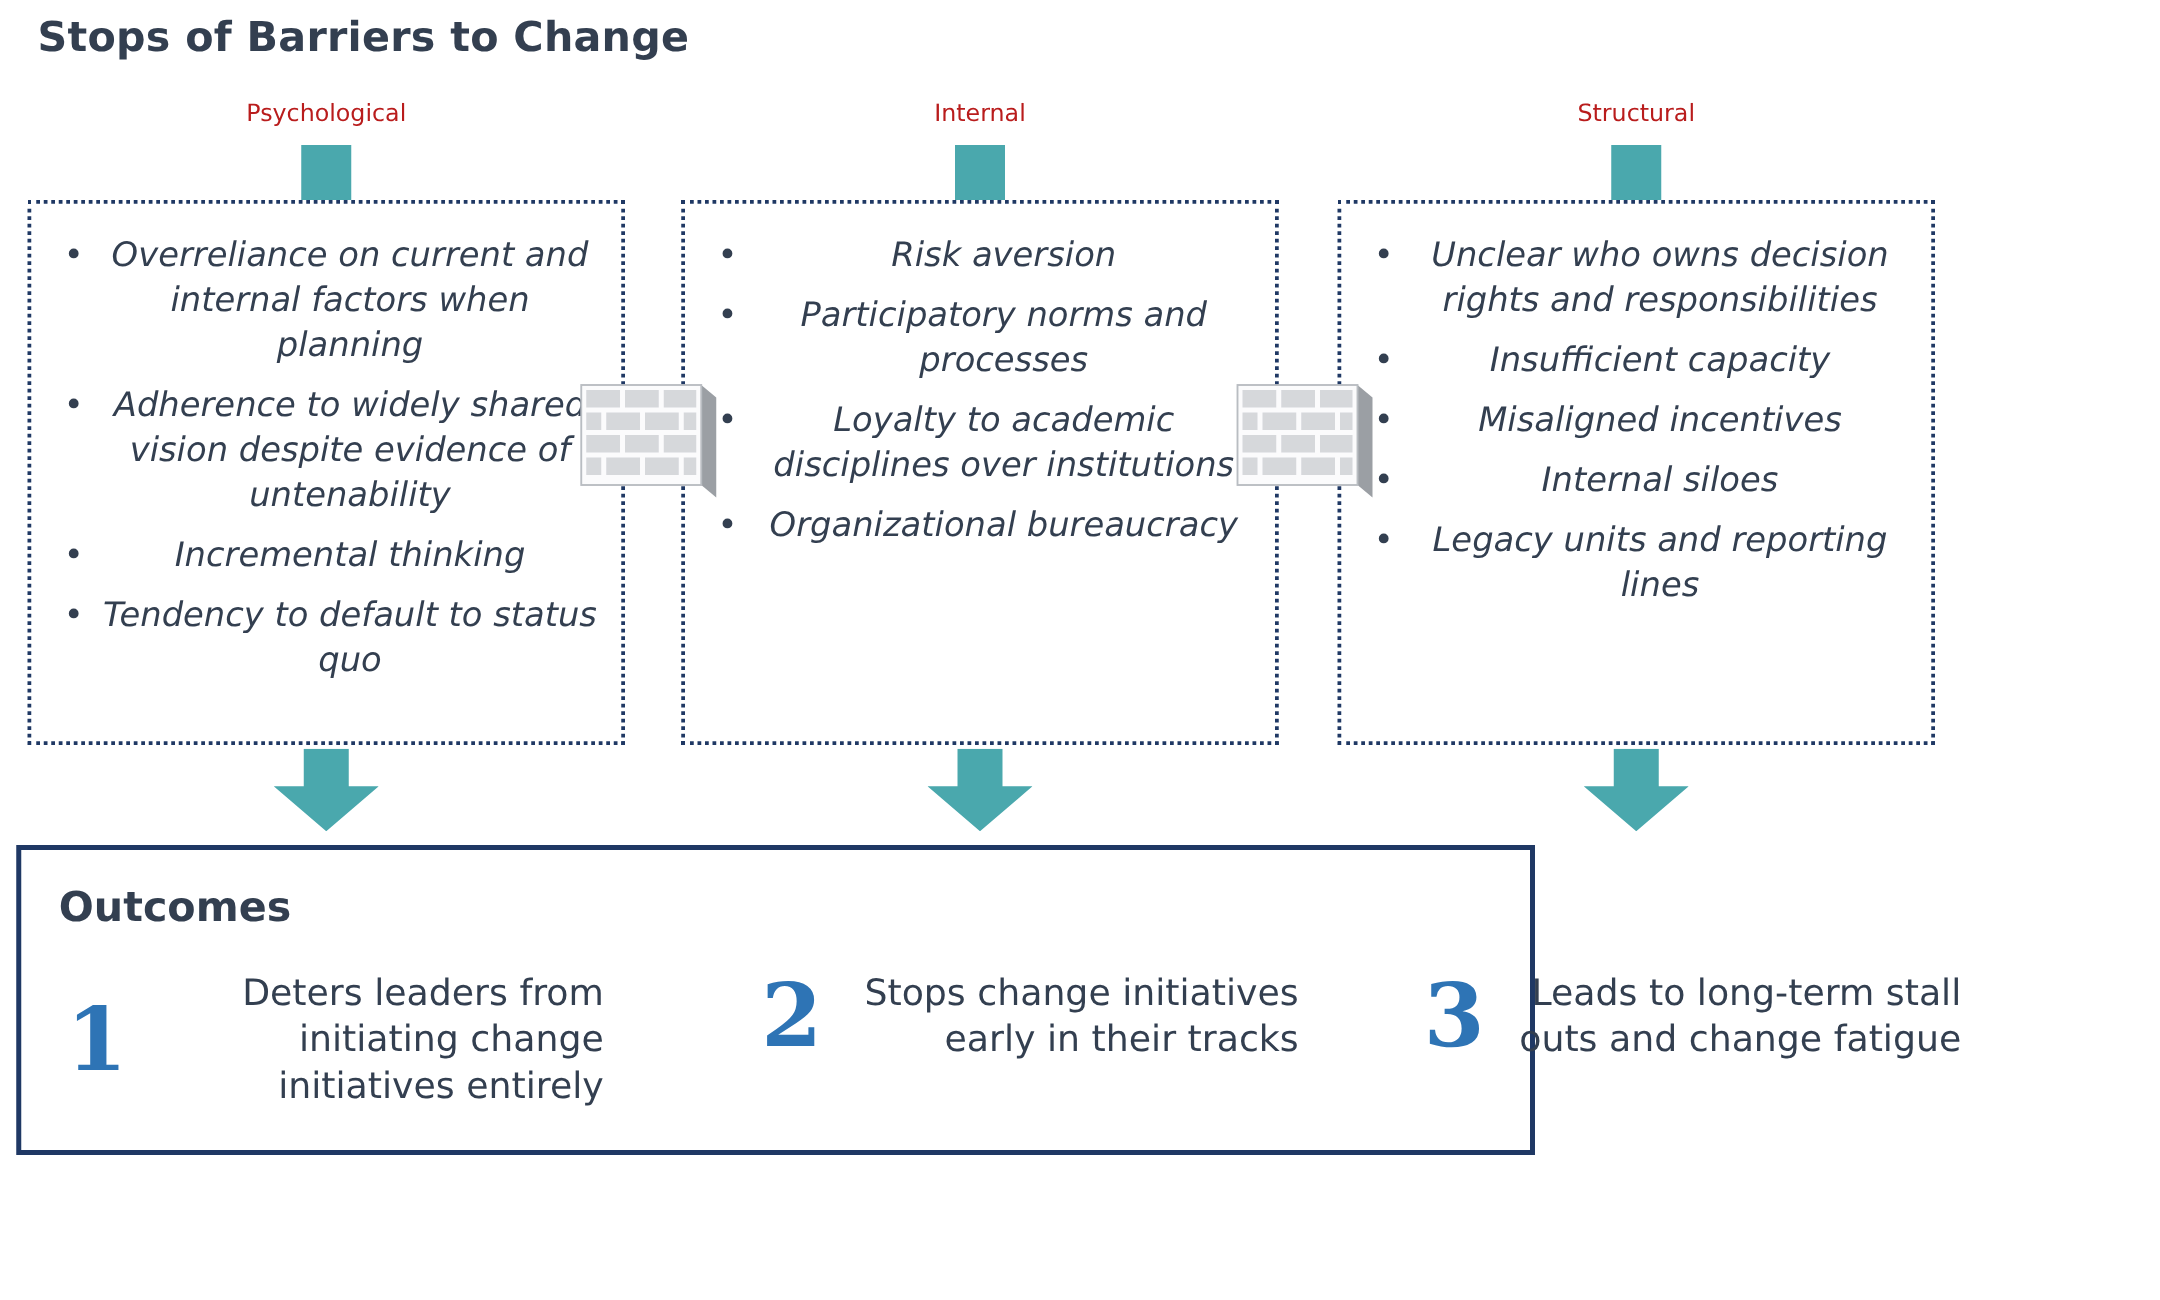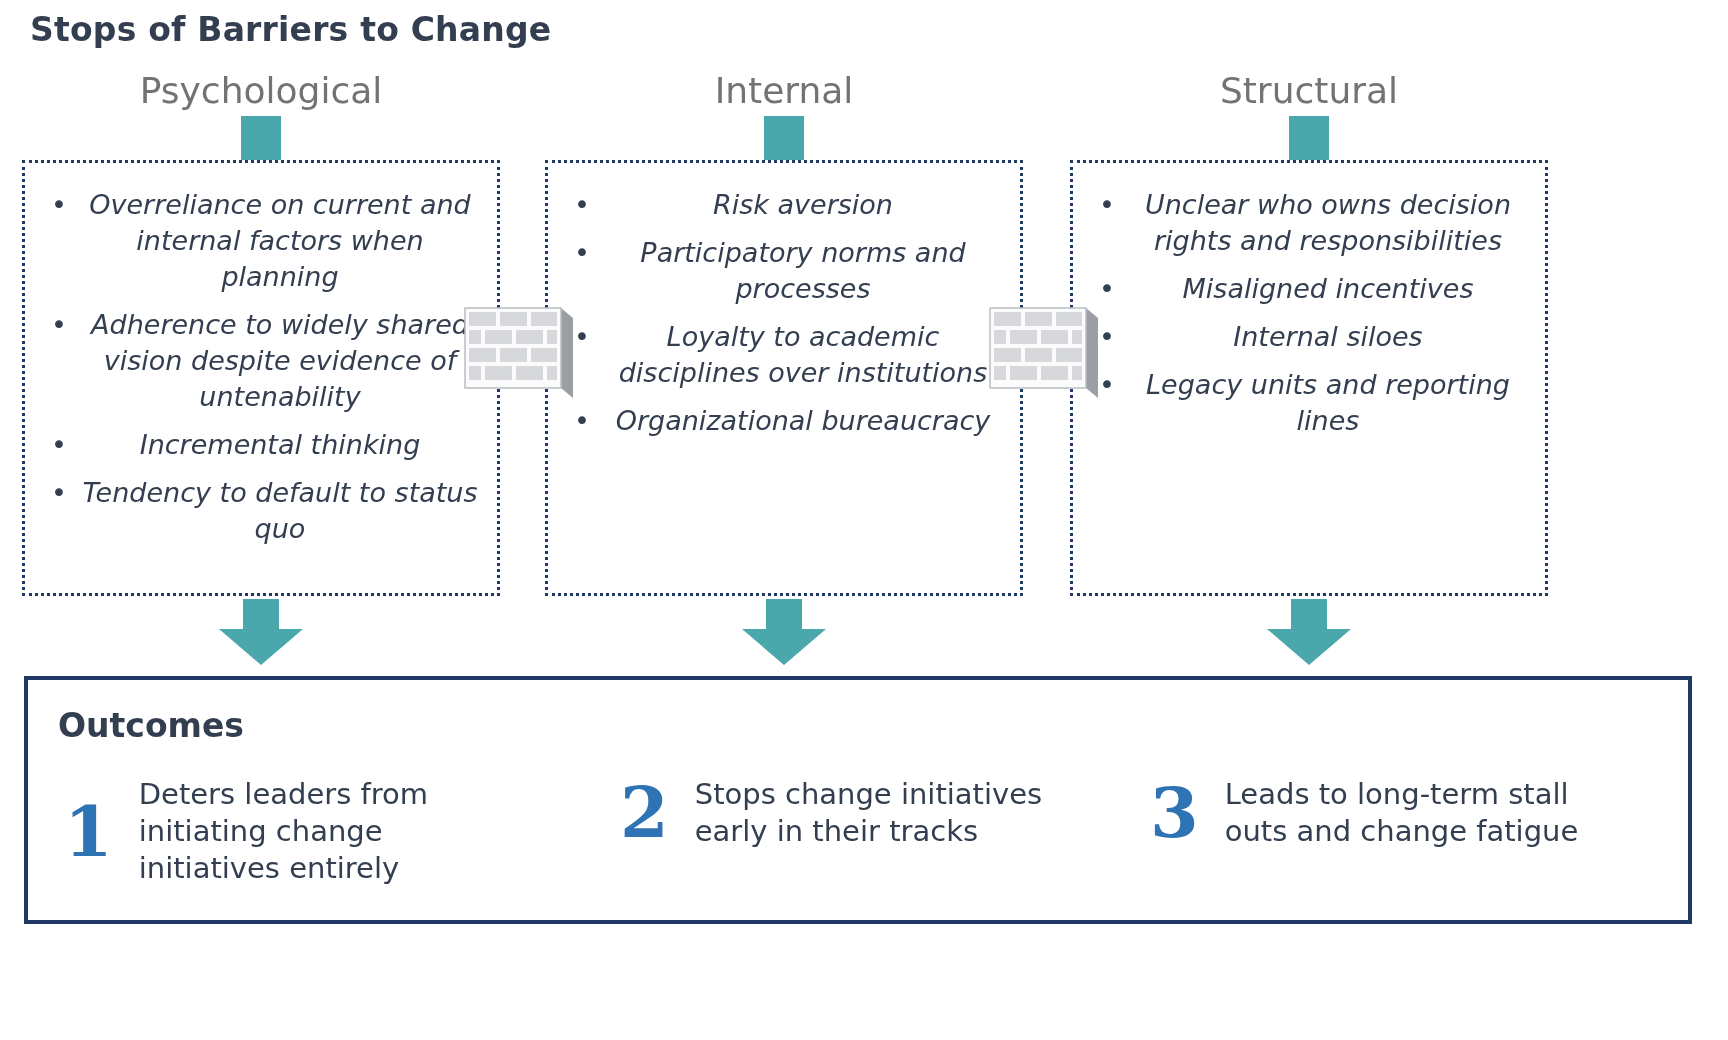--- a/index.html
+++ b/index.html
@@ -25,22 +25,22 @@
     top: 74px;
     width: 478px;
     display: flex;
     flex-direction: column;
     align-items: center;
   }
   .col-1 { left: 22px; }
   .col-2 { left: 545px; }
   .col-3 { left: 1070px; }
   .col-header {
-    font-size: 36px;
-    color: #737373;
+    font-size: 19px;
+    color: #b91c1c;
     line-height: 34px;
   }
   .stub {
     width: 40px;
     height: 44px;
     background: #4AA8AD;
     margin-top: 8px;
   }
   .barrier-box {
     width: 100%;
@@ -74,27 +74,28 @@
   .down-arrow { margin-top: 3px; }
   .brick-wall {
     position: absolute;
     z-index: 5;
     top: 306px;
   }
   .wall-1 { left: 463px; }
   .wall-2 { left: 988px; }
   .outcomes {
     position: absolute;
-    left: 24px;
+    left: 13px;
     top: 676px;
-    width: 1668px;
+    width: 1215px;
     height: 248px;
     box-sizing: border-box;
     border: 4px solid #1F3864;
     background: #ffffff;
+    text-align: right;
   }
   .outcomes-heading {
     position: absolute;
     left: 30px;
     top: 26px;
     font-size: 33px;
     font-weight: bold;
     color: #333F50;
   }
   .outcome-item {
@@ -163,20 +164,21 @@
         </svg>
     </div>
   </div>
 
   <div class="col col-3">
     <div class="col-header">Structural</div>
     <div class="stub"></div>
     <div class="barrier-box">
       <ul>
         <li>Unclear who owns decision rights and responsibilities</li>
+        <li>Insufficient capacity</li>
         <li>Misaligned incentives</li>
         <li>Internal siloes</li>
         <li>Legacy units and reporting lines</li>
       </ul>
     </div>
     <div class="down-arrow">
       <svg width="84" height="66" viewBox="0 0 84 66">
           <polygon points="24,0 60,0 60,30 84,30 42,66 0,30 24,30" fill="#4AA8AD"></polygon>
         </svg>
     </div>

